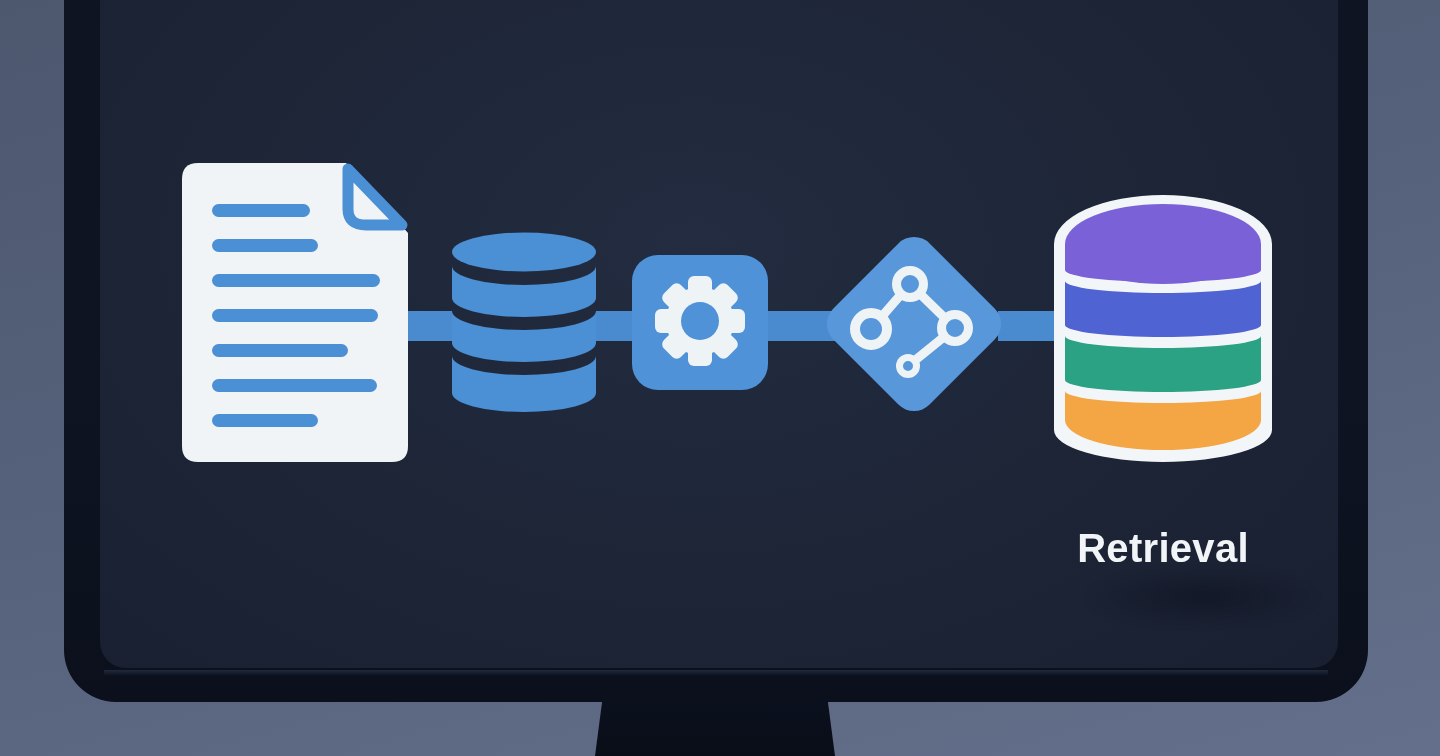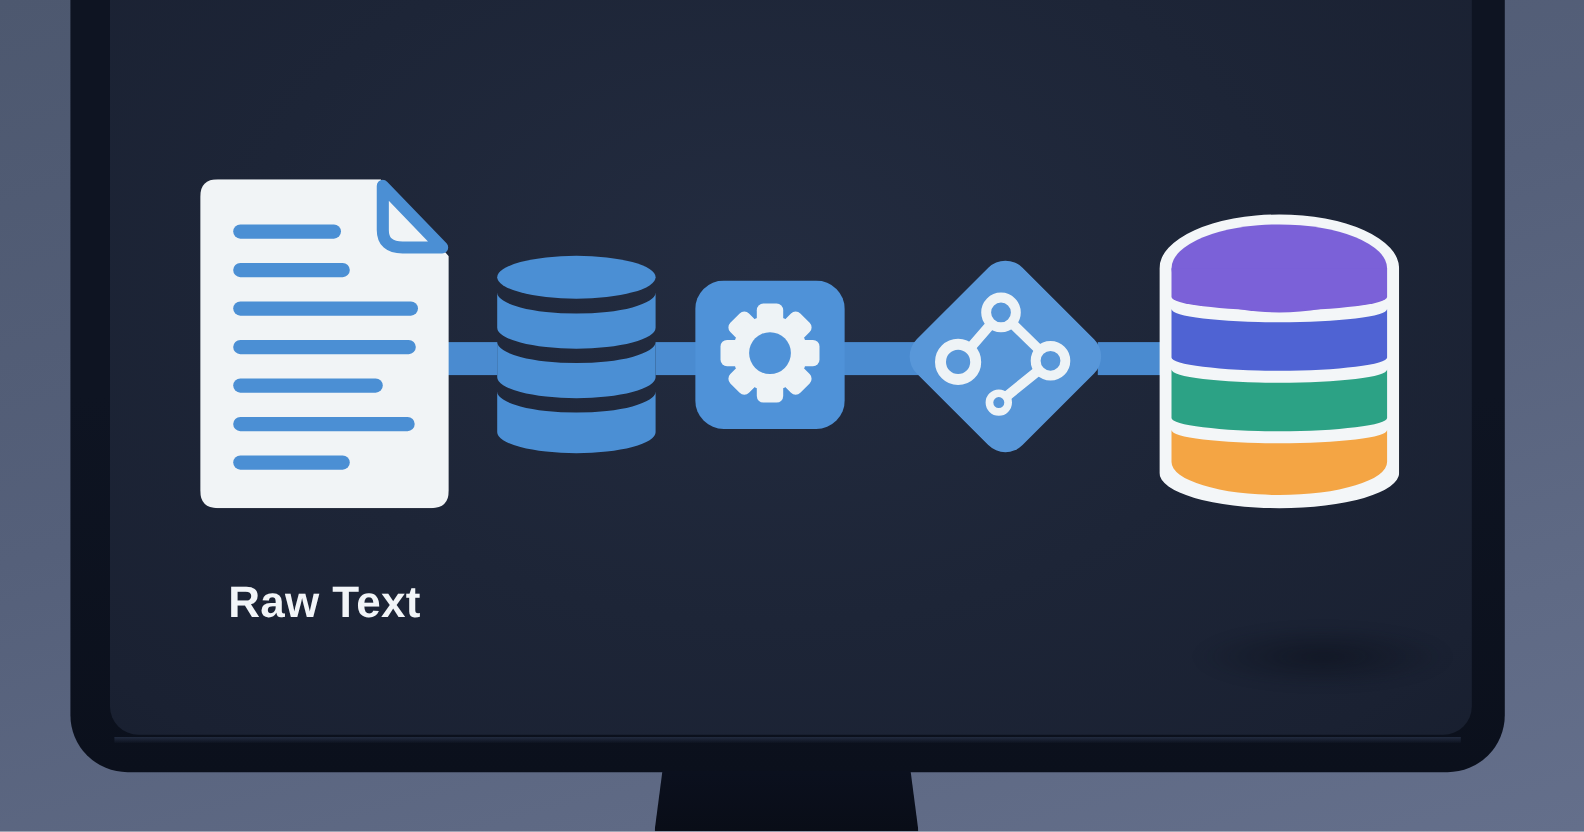--- a/index.html
+++ b/index.html
@@ -107,16 +107,16 @@
     <path d="M0,52 A109,49 0 0 1 218,52 L218,238 A109,32 0 0 1 0,238 Z" fill="#f3f6f8"></path>
     <g>
       <ellipse cx="109" cy="52" rx="98" ry="40" fill="#7b61d8"></ellipse>
       <path d="M11,52 L11,78 A98,12 0 0 0 207,78 L207,52 Z" fill="#7b61d8"></path>
       <path d="M11,89 A98,12 0 0 0 207,89 L207,133 A98,12 0 0 1 11,133 Z" fill="#4f63d3"></path>
       <path d="M11,144 A98,12 0 0 0 207,144 L207,188 A98,12 0 0 1 11,188 Z" fill="#2ca285"></path>
       <path d="M11,199 A98,12 0 0 0 207,199 L207,228 A98,30 0 0 1 11,228 Z" fill="#f4a544"></path>
     </g>
   </svg>
 
-  <div class="pipeline-label" style="left:82px;width:226px;">Raw Text</div>
+  <div class="pipeline-label" style="left:954px;width:218px;">Retrieval</div>
 
   <div class="smudge"></div>
 </div>
 
 </body></html>

